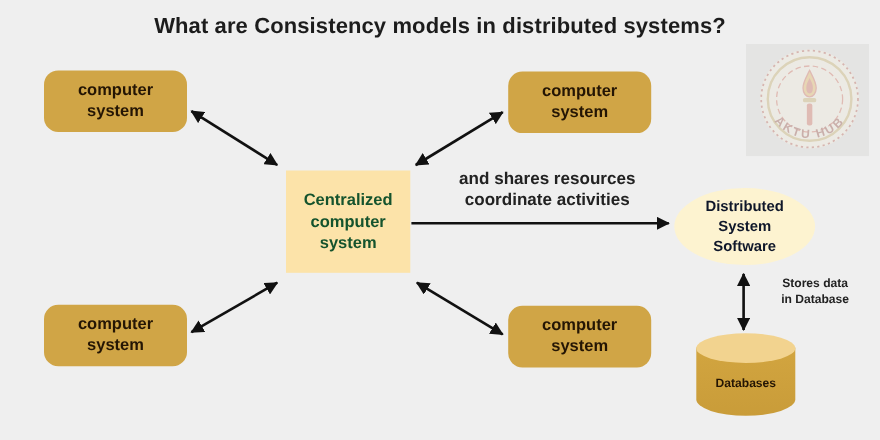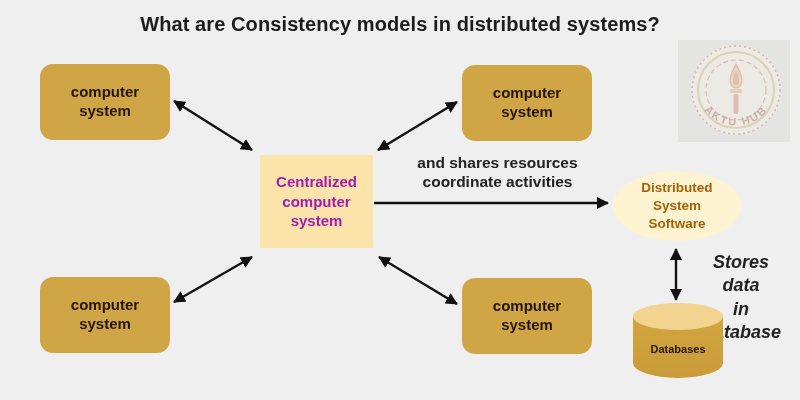--- a/index.html
+++ b/index.html
@@ -20,43 +20,43 @@
     text-align:center; font-size:20px; font-weight:bold;
     color:var(--title-text); letter-spacing:.1px;
   }
   .arrow-layer{position:absolute; left:0; top:0; width:800px; height:400px;}
   .node{
     position:absolute; display:flex; align-items:center; justify-content:center;
     text-align:center; font-weight:bold; color:var(--gold-box-text);
   }
   .gold{
     background:var(--gold-box); border-radius:13px;
-    width:130px; height:76px; font-size:15px; line-height:1.25;
+    width:130px; height:56px; font-size:15px; line-height:1.25;
   }
   .gold span{display:inline-block; width:82px;}
   .box-tl{left:40px; top:64px;}
   .box-tr{left:462px; top:65px;}
   .box-bl{left:40px; top:277px;}
   .box-br{left:462px; top:278px;}
   .center-box{
     left:260px; top:155px; width:113px; height:93px;
-    background:var(--center-box-bg); font-size:15px; line-height:1.3; color:#a21caf;
+    background:var(--center-box-bg); font-size:15px; line-height:1.3; color:#14532d;
   }
   .center-box span{display:inline-block; width:98px;}
   .ellipse{
     left:613px; top:171px; width:128px; height:70px;
     background:var(--ellipse-bg); border-radius:50%;
-    font-size:13.5px; line-height:1.35; color:#a16207;
+    font-size:13.5px; line-height:1.35; color:#0f172a;
   }
   .ellipse span{display:inline-block; width:78px;}
   .edge-label{
     position:absolute; text-align:center; font-weight:bold; color:var(--label-text);
   }
   .coordinate-label{left:405px; top:153px; width:185px; font-size:15.5px; line-height:1.25;}
-  .stores-label{left:693px; top:251px; width:96px; font-size:18px; line-height:1.3;font-style:italic;}
+  .stores-label{left:693px; top:251px; width:96px; font-size:11px; line-height:1.3;}
   .cylinder{position:absolute; left:633px; top:303px; width:90px; height:75px;}
   .cyl-body{
     position:absolute; left:0; top:13px; width:90px; height:62px;
     background:linear-gradient(var(--cylinder-body), var(--cylinder-body-dark));
     border-radius:0 0 50% 50% / 0 0 15px 15px;
   }
   .cyl-top{
     position:absolute; left:0; top:0; width:90px; height:27px;
     background:var(--cylinder-top); border-radius:50%;
   }

